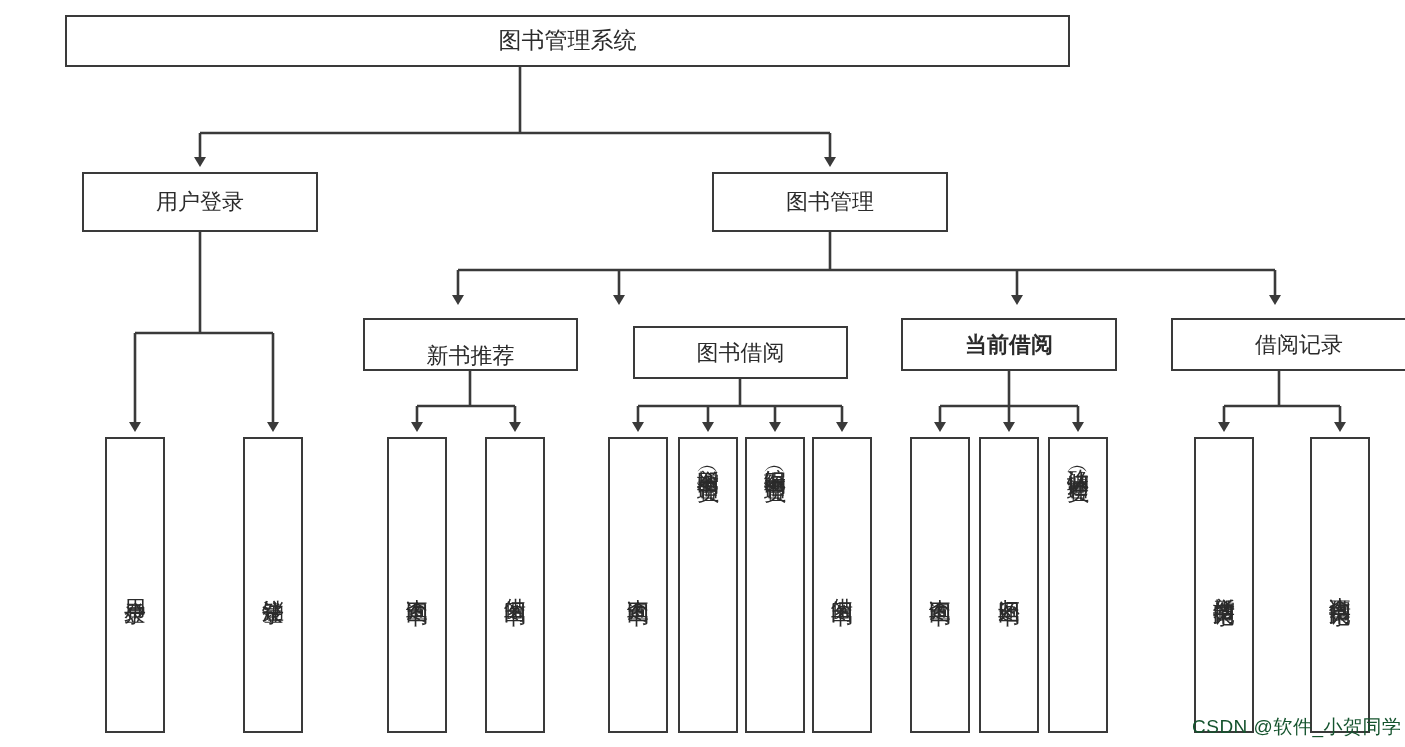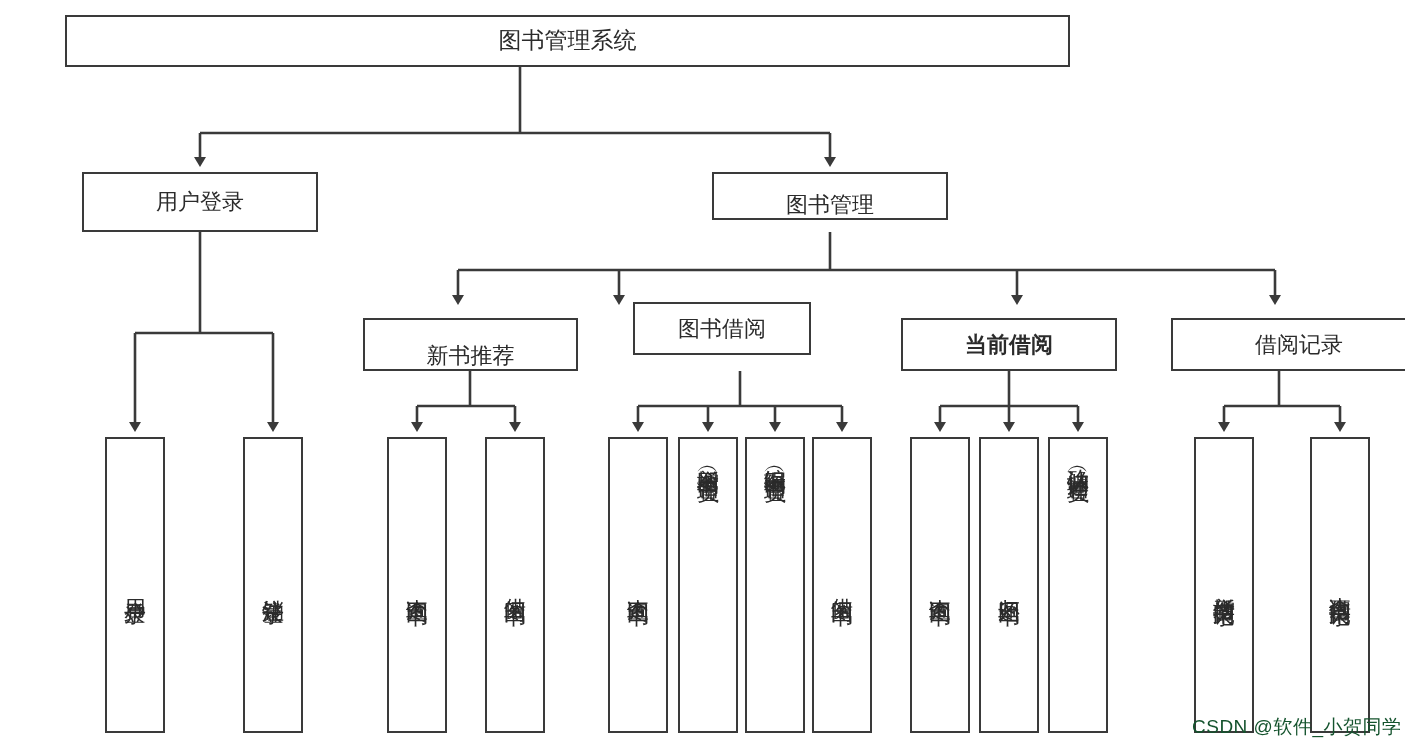--- a/index.html
+++ b/index.html
@@ -135,29 +135,29 @@
   </svg>
 
   <div class="node-box node-root" style="left:17px; top:15px; width:1005px; height:52px;margin-left:48px;">
     <span class="node-label">图书管理系统</span>
   </div>
 
   <div class="node-box node-l1" style="left:82px; top:172px; width:236px; height:60px;">
     <span class="node-label">用户登录</span>
   </div>
 
-  <div class="node-box node-l1" style="left:712px; top:172px; width:236px; height:48px;align-items:flex-end;">
+  <div class="node-box node-l1" style="left:712px; top:172px; width:236px; height:60px;">
     <span class="node-label">图书管理</span>
   </div>
 
   <div class="node-box node-l2" style="left:363px; top:318px; width:215px; height:53px;align-items:flex-end;">
     <span class="node-label">新书推荐</span>
   </div>
 
-  <div class="node-box node-l2" style="left:633px; top:302px; width:178px; height:53px;">
+  <div class="node-box node-l2" style="left:633px; top:326px; width:215px; height:53px;">
     <span class="node-label">图书借阅</span>
   </div>
 
   <div class="node-box node-l2" style="left:901px; top:318px; width:216px; height:53px;font-weight:bold;">
     <span class="node-label">当前借阅</span>
   </div>
 
   <div class="node-box node-l2" style="left:1171px; top:318px; width:256px; height:53px;">
     <span class="node-label">借阅记录</span>
   </div>

